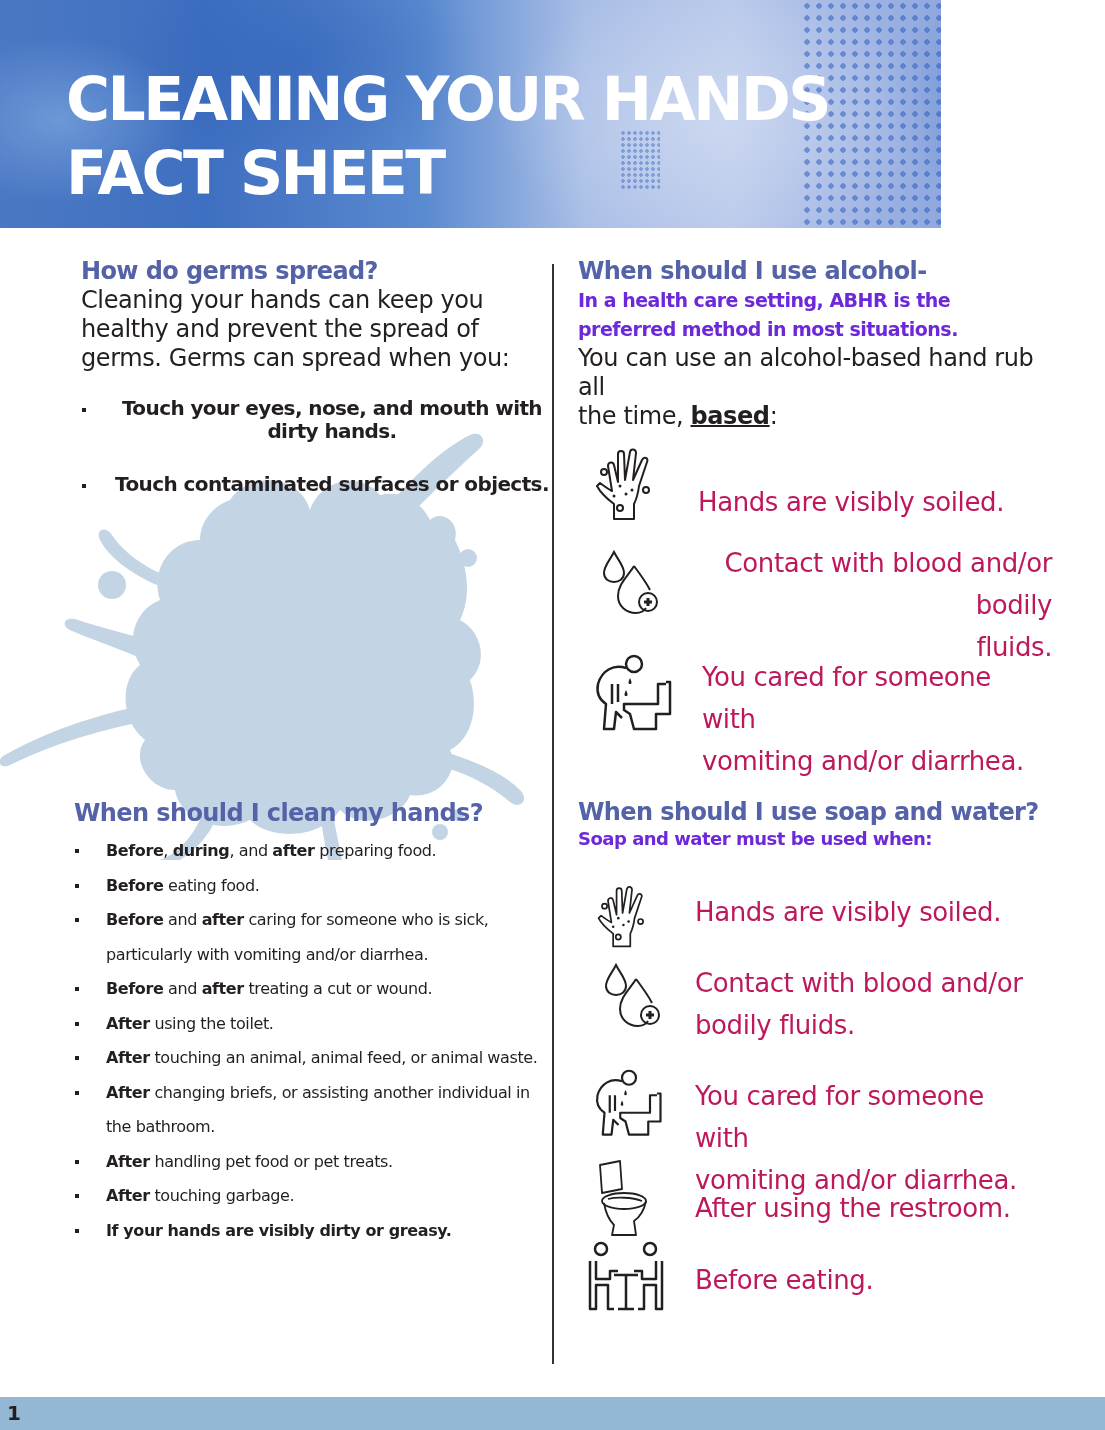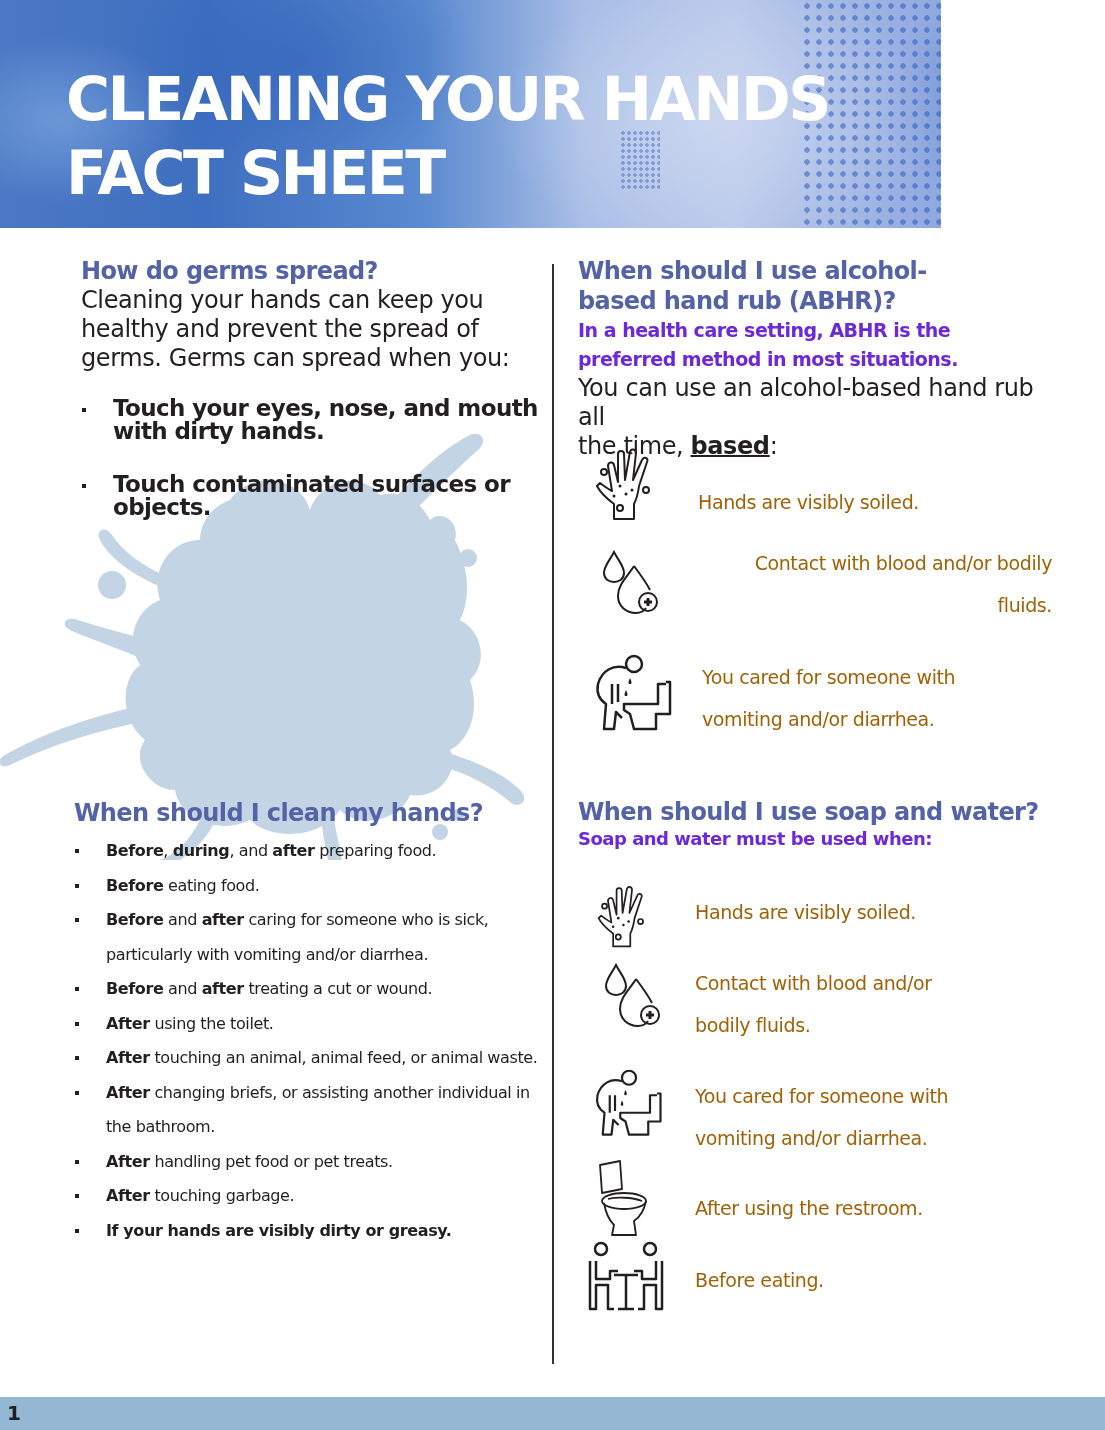--- a/index.html
+++ b/index.html
@@ -46,37 +46,37 @@
 
   h2 {
     font-family: "DejaVu Sans", sans-serif; font-weight: bold;
     color: #5462a8; font-size: 24px; line-height: 30px; letter-spacing: -0.6px;
   }
   .body-text { font-size: 24px; line-height: 29px; color: #231f20; letter-spacing: -0.4px; }
   .bold-text { font-size: 19px; line-height: 29px; font-weight: bold; color: #6d28d9; letter-spacing: -0.5px; }
 
   ul.spread { list-style: none; margin-top: 24px; }
   ul.spread li {
-    position: relative; padding-left: 32px; font-weight: bold; font-size: 23px;
-    line-height: 23px; letter-spacing: -0.6px; margin-bottom: 30px;
+    position: relative; padding-left: 32px; font-weight: bold; font-size: 20px;
+    line-height: 23px; letter-spacing: -0.6px; margin-bottom: 30px; text-align: center;
   }
   ul.spread li::before, ul.clean li::before {
     content: ""; position: absolute; left: 1px; top: 11px; width: 4px; height: 4px; background: #231f20;
   }
 
   .sec-clean { position: absolute; left: 74px; top: 798px; width: 470px; z-index: 1; }
   ul.clean { list-style: none; margin-top: 6px; }
   ul.clean li {
     position: relative; padding-left: 32px; font-size: 16px; line-height: 34.5px;
     letter-spacing: -0.4px; color: #231f20;
   }
   ul.clean li::before { top: 15px; }
   ul.clean b { font-weight: bold; }
   .icon-box { width: 80px; height: 80px; position: absolute; }
-  .icon-text { position: absolute; font-size: 19px; line-height: 42px; color: #a16207; letter-spacing: -0.4px; width: 350px; }
+  .icon-text { position: absolute; font-size: 26px; line-height: 42px; color: #be185d; letter-spacing: -0.4px; width: 350px; }
 
   .sec-soap { position: absolute; left: 578px; top: 797px; width: 480px; z-index: 1; }
 
   .footer {
     position: absolute; left: 0; top: 1397px; width: 1105px; height: 33px; background: #94b7d3;
   }
   .page-num { position: absolute; left: 7px; top: 4px; font-size: 20px; font-weight: bold; color: #231f20; }
   u.ul { text-decoration: underline; text-decoration-thickness: 2px; }
 </style>
 </head>
@@ -132,21 +132,20 @@
       <li><b>After</b><span> changing briefs, or assisting another individual in the bathroom.</span></li>
       <li><b>After</b><span> handling pet food or pet treats.</span></li>
       <li><b>After</b><span> touching garbage.</span></li>
       <li><b>If your hands are visibly dirty or greasy.</b></li>
     </ul>
 </div>
 
 <div class="col col-right">
   <h2>
     <div>When should I use alcohol-</div>
-    <div>based hand rub (ABHR)?</div>
   </h2>
   <div class="bold-text">In a health care setting, ABHR is the</div>
   <div class="bold-text">preferred method in most situations.</div>
   <div class="body-text">You can use an alcohol-based hand rub all</div>
   <div class="body-text"><span>the time, </span><b><u class="ul">based</u></b><span>:</span></div>
 
   <div style="position:absolute; left:0; top:190px; width:480px; height:300px;">
 
     <svg class="icon-box" style="left:16px; top:0px; width:70px; height:75px;" viewBox="0 0 70 75">
       <g fill="none" stroke="#231f20" stroke-width="2" stroke-linejoin="round">

